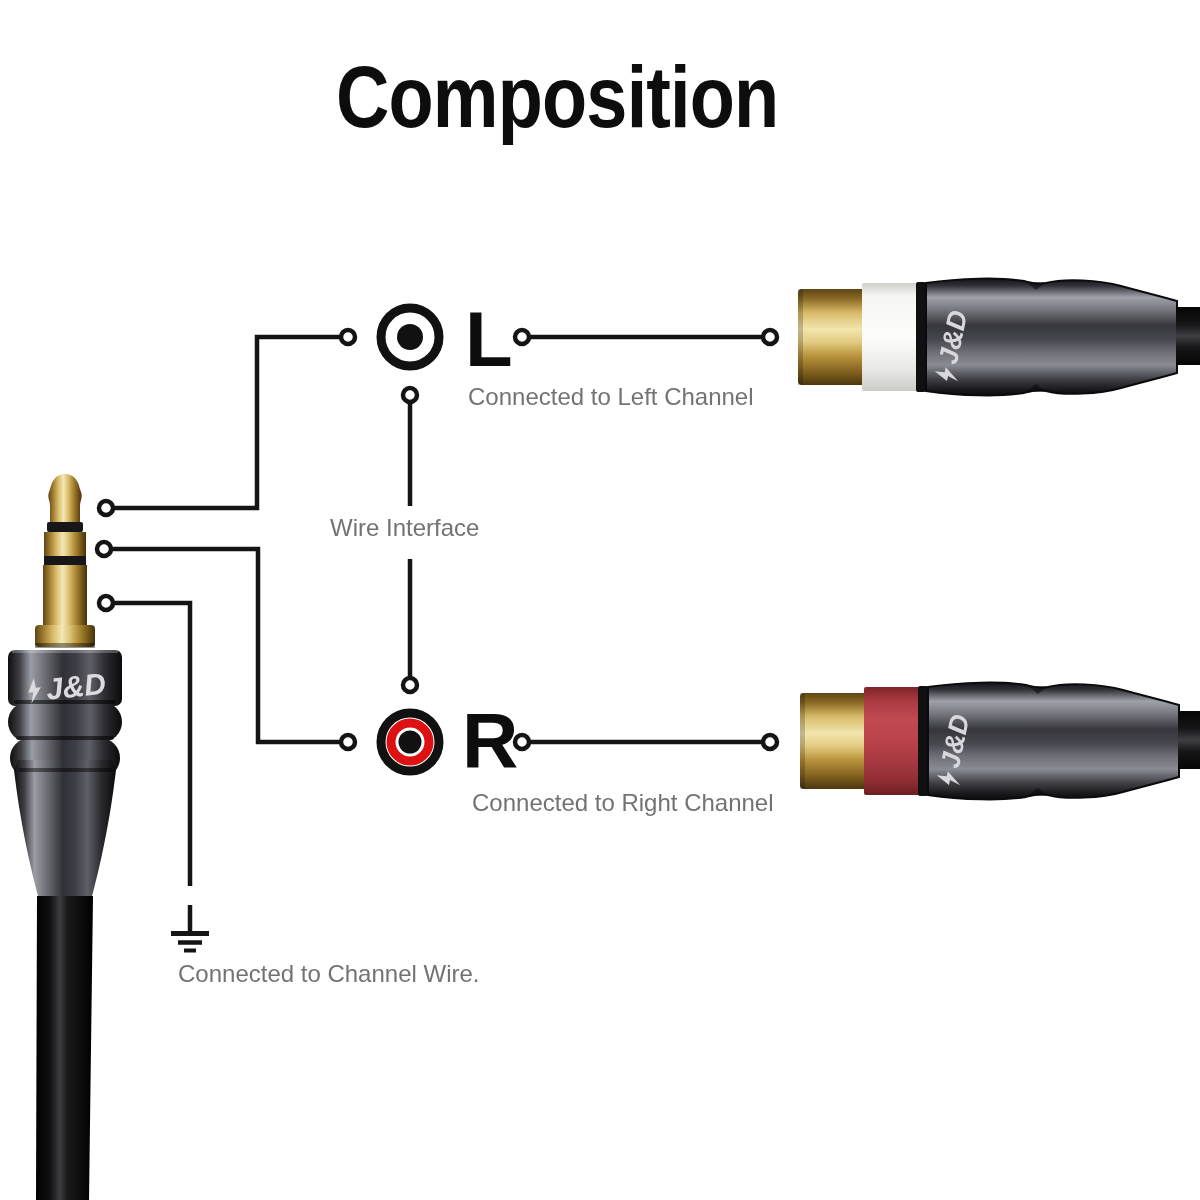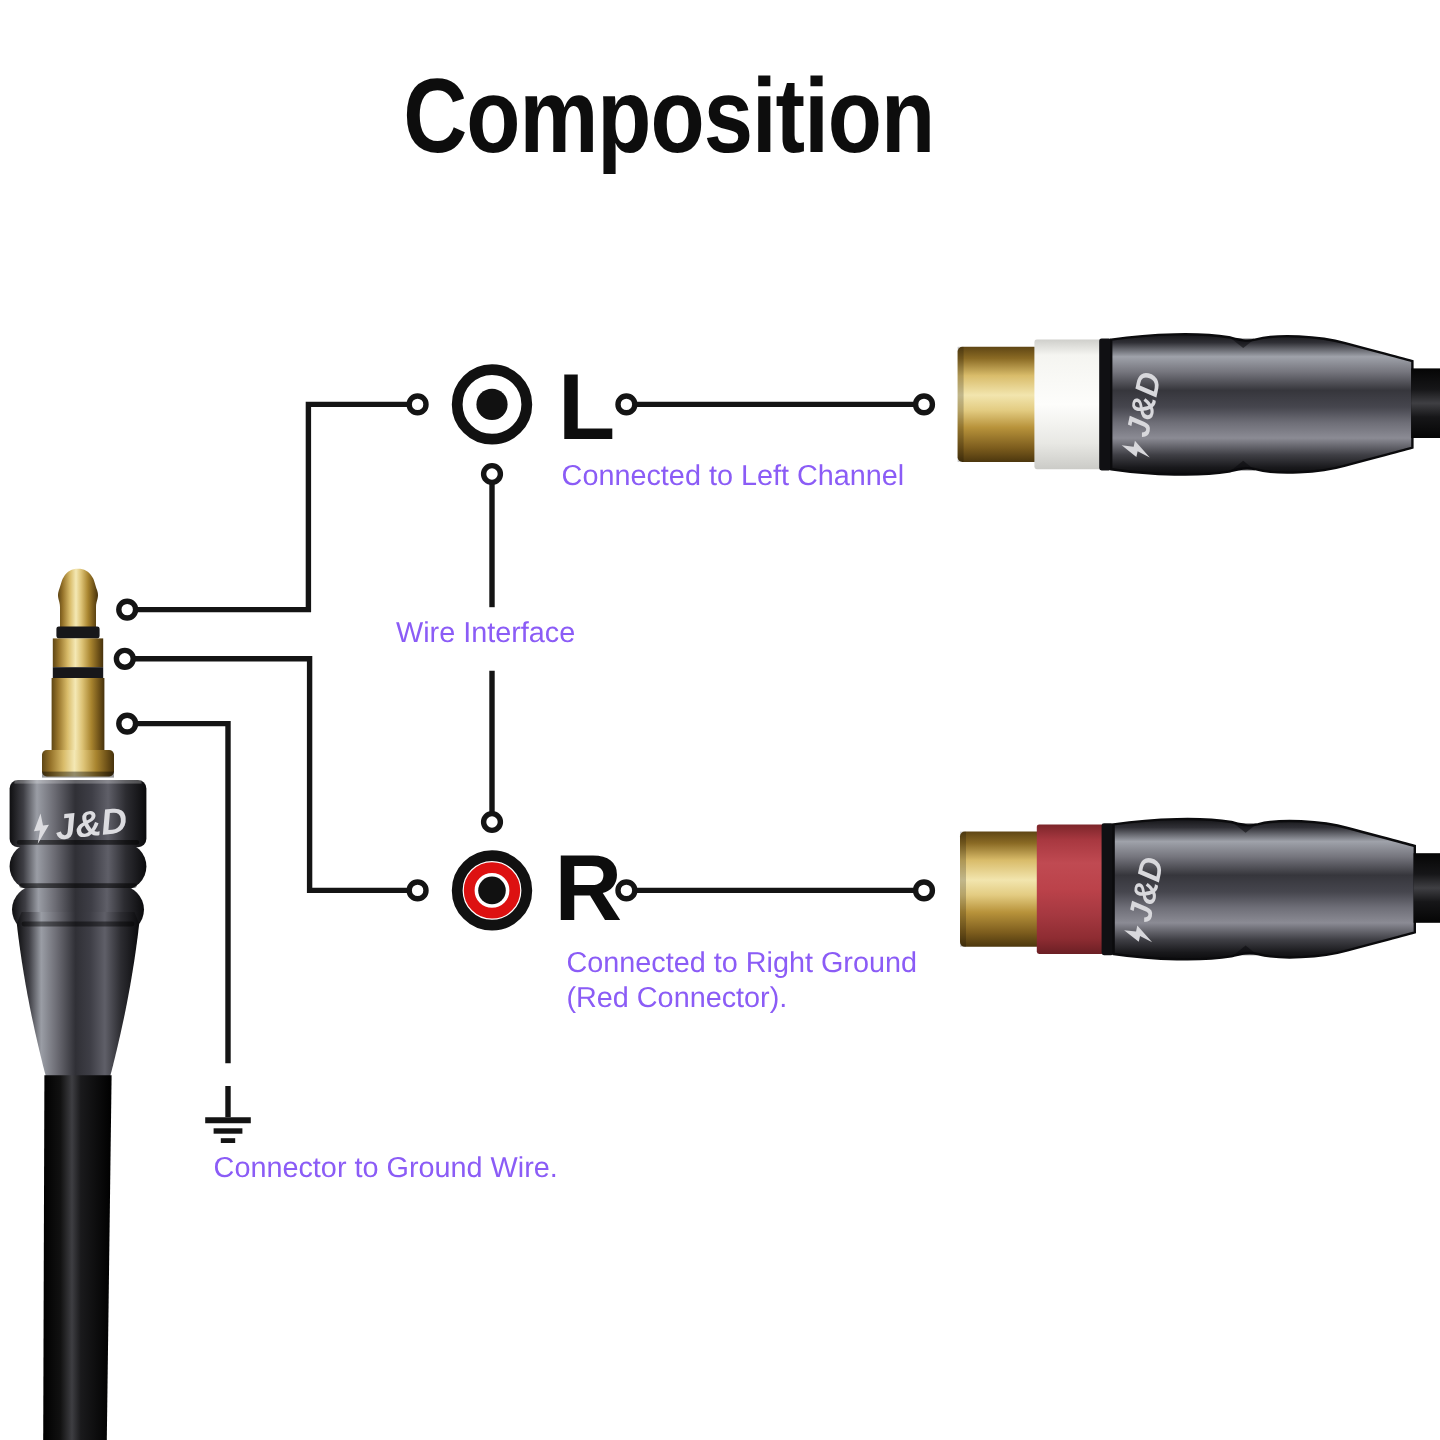--- a/index.html
+++ b/index.html
@@ -9,21 +9,21 @@
   }
   .canvas svg{position:absolute;left:0;top:0;}
   .abs{position:absolute;white-space:nowrap;}
   .title{
     left:336px;top:46px;font-size:88px;font-weight:700;letter-spacing:-1px;
     transform:scaleX(.84);transform-origin:0 0;color:#0d0d0d;
   }
   .chan-letter{font-size:78px;font-weight:700;color:#0d0d0d;line-height:1;}
   .letter-l{left:465px;top:300px;}
   .letter-r{left:462px;top:701px;}
-  .note{font-size:24px;line-height:28.5px;color:#8b5cf6;}
+  .note{font-size:24px;line-height:28.5px;color:#737373;}
   .note-left{left:468px;top:383px;}
   .note-right{left:472px;top:789px;}
   .note-audio{left:330px;top:514px;}
   .note-ground{left:178px;top:960px;}
 </style>
 </head>
 <body>
 
 <div class="canvas">
 
@@ -206,19 +206,18 @@
   <div class="abs chan-letter letter-l">L</div>
   <div class="abs chan-letter letter-r">R</div>
 
   <div class="abs note note-left">
     <div>Connected to Left Channel</div>
   </div>
 
   <div class="abs note note-audio">Wire Interface</div>
 
   <div class="abs note note-right">
-    <div>Connected to Right Ground</div>
-    <div>(Red Connector).</div>
+    <div>Connected to Right Channel</div>
   </div>
 
-  <div class="abs note note-ground">Connector to Ground Wire.</div>
+  <div class="abs note note-ground">Connected to Channel Wire.</div>
 
 </div>
 
 </body></html>

